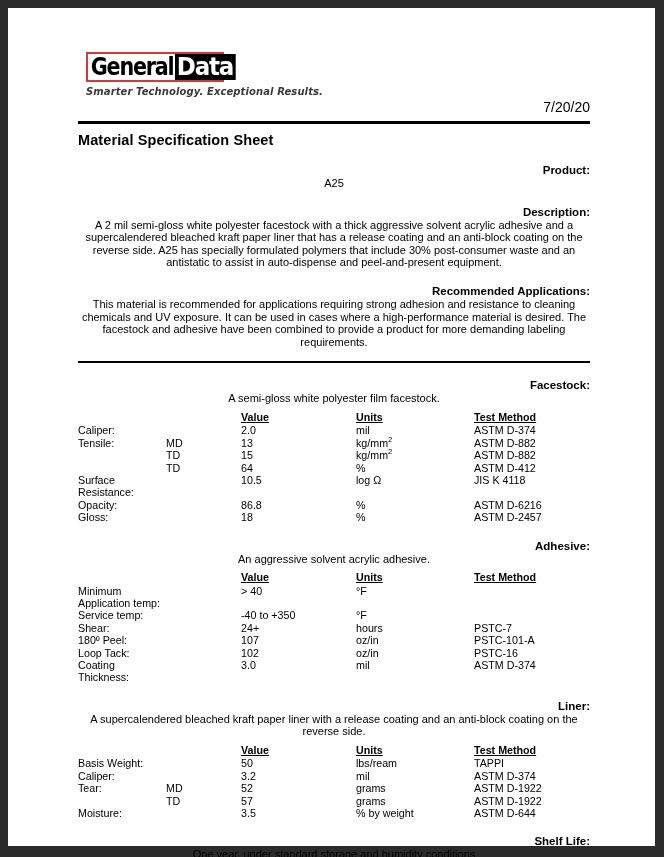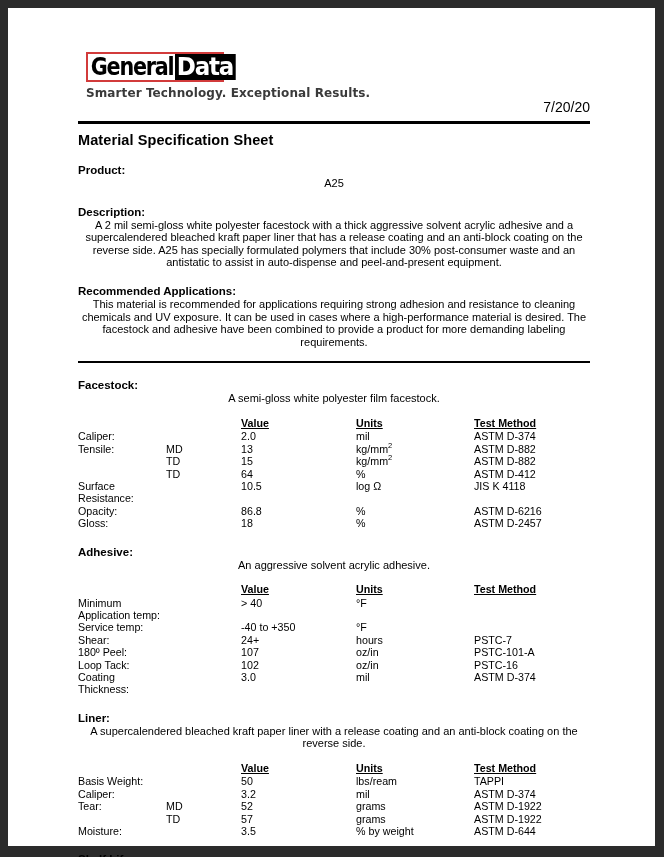--- a/index.html
+++ b/index.html
@@ -68,26 +68,27 @@
     font-size: 25px;
     line-height: 26px;
     letter-spacing: -1.3px;
     padding: 0 3px 0 2px;
     margin-left: -6px;
     transform: scaleX(0.92);
     transform-origin: left center;
   }
   .logo-tagline {
     font-family: "DejaVu Sans", sans-serif;
-    font-size: 12px;
+    font-size: 10px;
     font-weight: bold;
     color: #3a3a3a;
     margin-top: 4px;
     letter-spacing: 0.1px;
     white-space: nowrap;
+    font-style: italic;
   }
   .header-date {
     position: absolute;
     right: 0;
     top: 47px;
     font-size: 14px;
     color: #000;
     font-weight: normal;
   }
   .rule-thick {
@@ -101,39 +102,40 @@
     margin-top: 8px;
     letter-spacing: 0.1px;
   }
 
   
   .sec-head {
     font-weight: bold;
     font-size: 11.5px;
     margin-top: 16px;
     margin-bottom: 1px;
+    text-align: right;
   }
   .sec-head.tight { margin-top: 16px; }
   .body-text {
     font-size: 11px;
     line-height: 12.6px;
     text-align: center;
   }
   .rule-section {
     border-top: 2.5px solid #000000;
     margin-top: 13px;
     margin-bottom: 2px;
   }
 
   
   .spec-table {
     width: 100%;
     border-collapse: collapse;
     font-size: 10.7px;
-    margin-top: 12px;
+    margin-top: 6px;
   }
   .spec-table td, .spec-table th {
     padding: 0;
     text-align: left;
     font-weight: normal;
     line-height: 12.4px;
     vertical-align: top;
   }
   .spec-table thead th {
     font-weight: bold;

